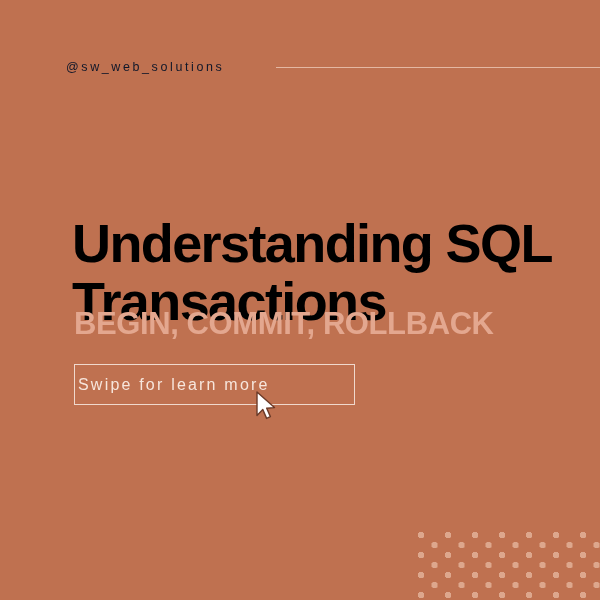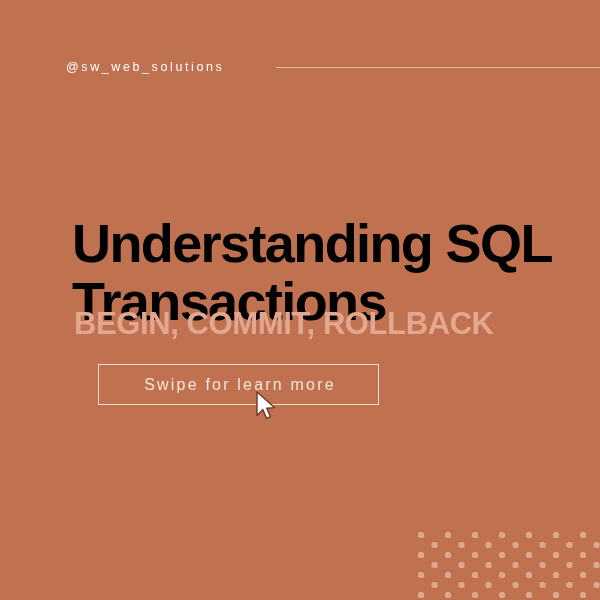--- a/index.html
+++ b/index.html
@@ -37,21 +37,21 @@
     pointer-events: none;
   }
 
   
   .handle {
     position: absolute;
     left: 66px;
     top: 60px;
     font-size: 12.5px;
     letter-spacing: 2.6px;
-    color: #ffffff;
+    color: #0f172a;
     font-weight: 400;
     white-space: nowrap;
   }
   .header-rule {
     position: absolute;
     left: 276px;
     top: 67px;
     right: 0;
     height: 1px;
     background: #e6bca8;
@@ -88,22 +88,21 @@
   .cta-box {
     position: absolute;
     left: 74px;
     top: 364px;
     width: 281px;
     height: 41px;
     border: 1.5px solid #f0d9cd;
     box-sizing: border-box;
     display: flex;
     align-items: center;
-    justify-content: center;
-    margin-left: 24px;
+    justify-content: flex-start;
   }
   .cta-label {
     font-size: 16px;
     font-weight: 300;
     letter-spacing: 2.2px;
     color: #f7e6dc;
     white-space: nowrap;
     padding-left: 3px;
   }
 

